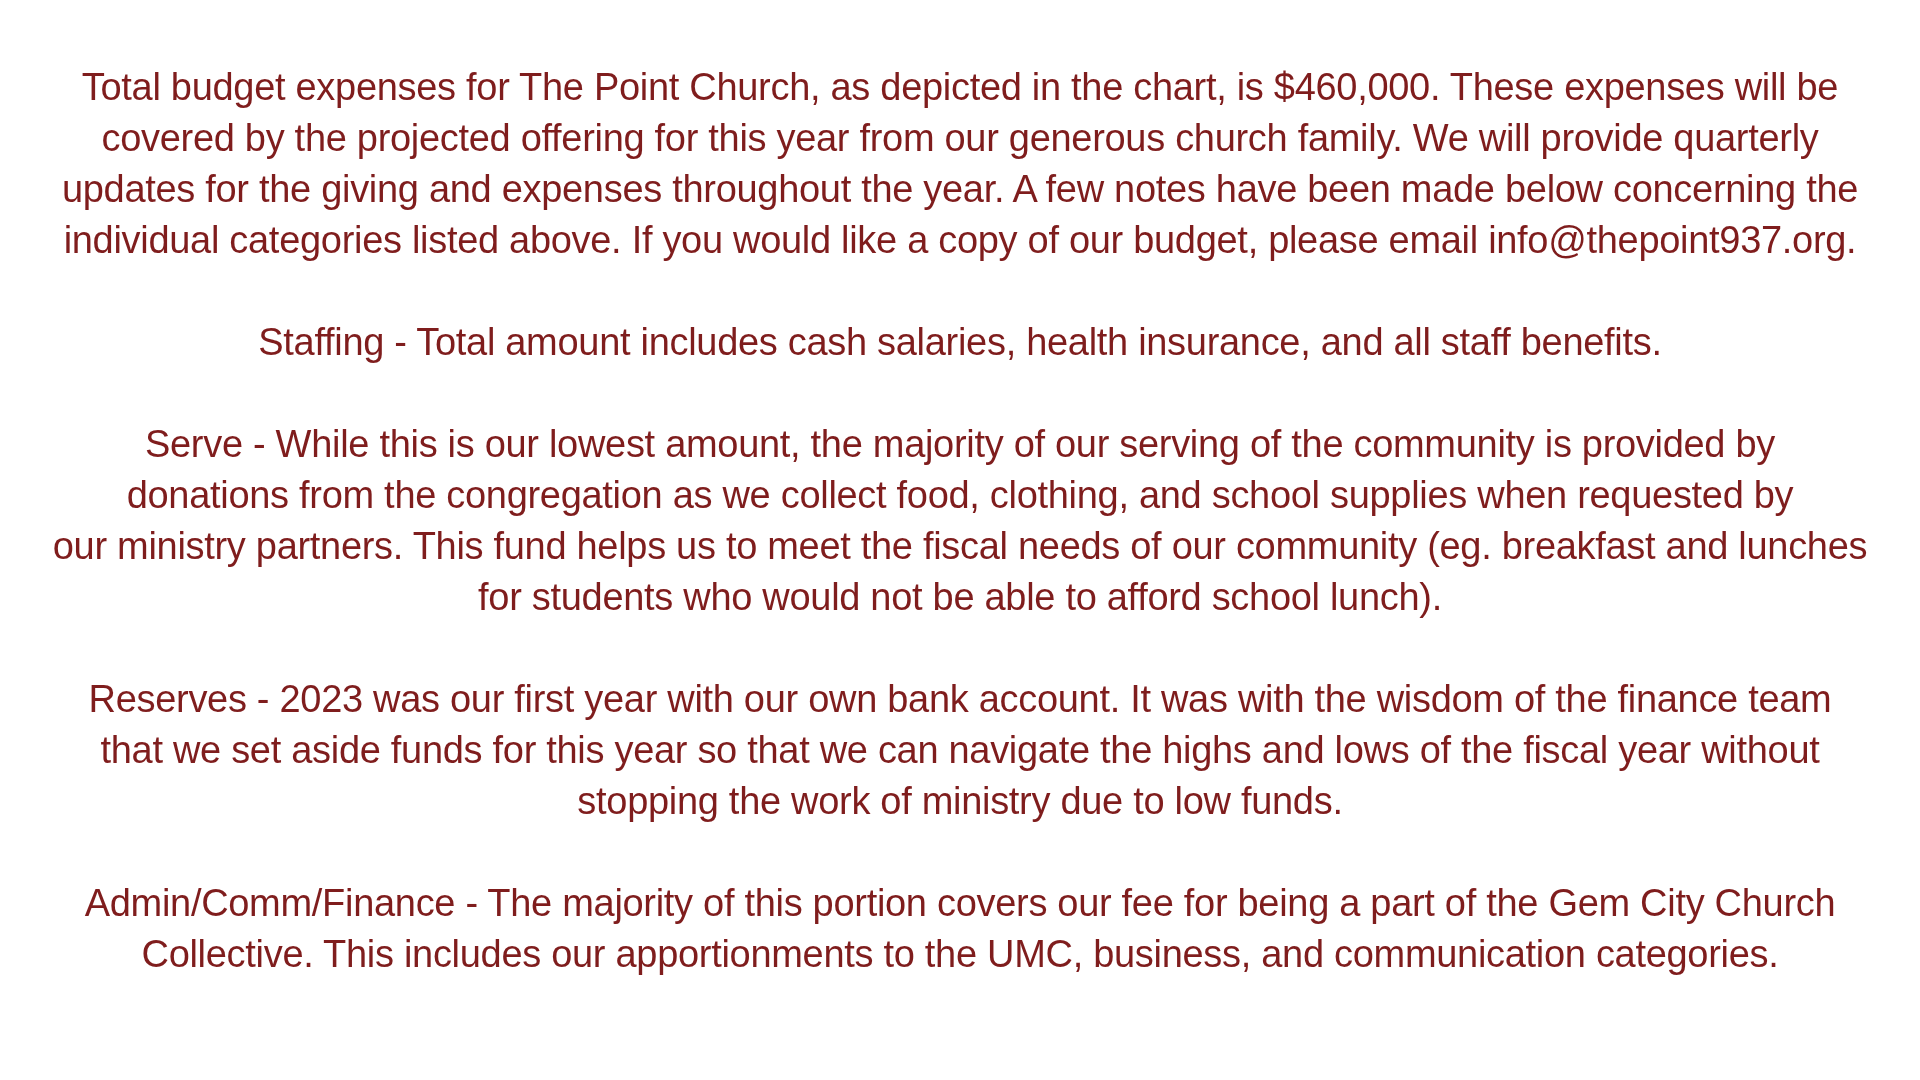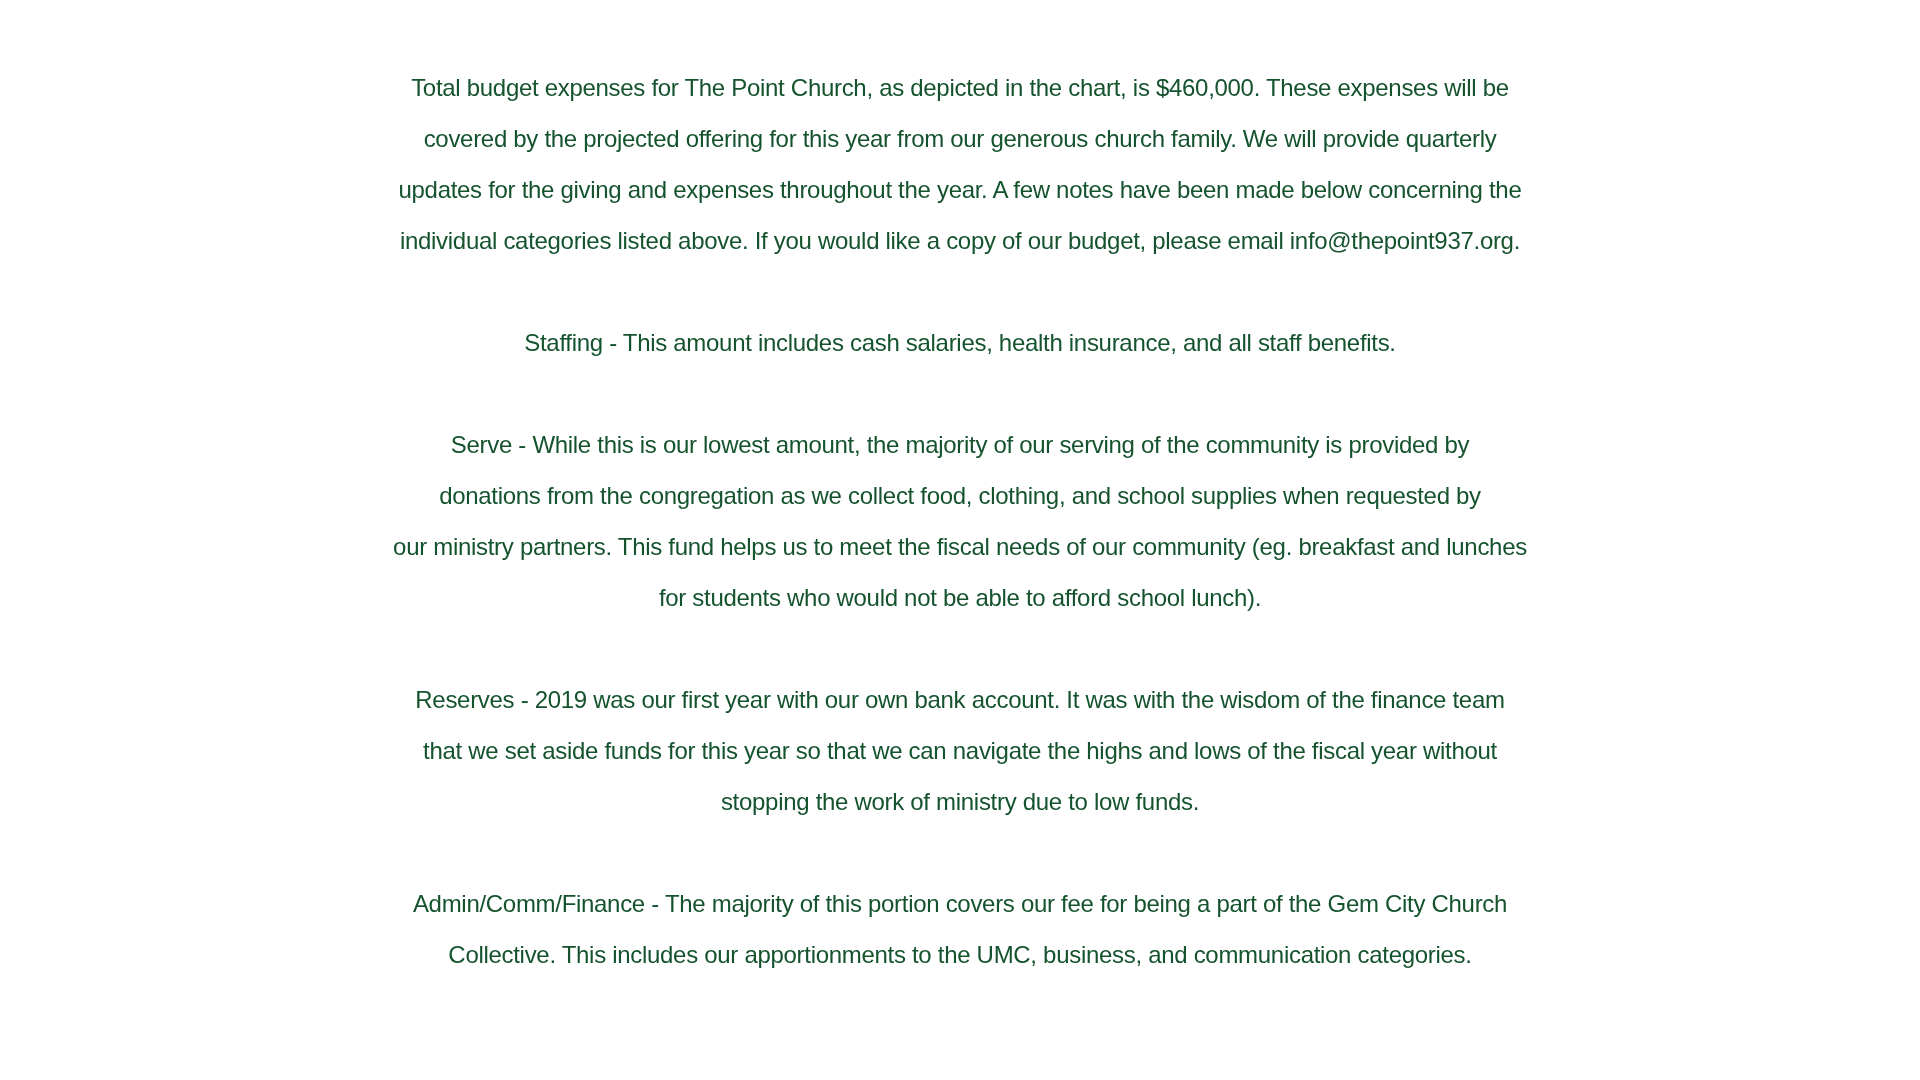--- a/index.html
+++ b/index.html
@@ -17,41 +17,41 @@
     padding: 62px 24px 0 24px;
     font-family: "Liberation Sans", "DejaVu Sans", sans-serif;
     color: #000000;
   }
   .doc {
     width: 100%;
     text-align: center;
   }
   .doc p {
     margin: 0 0 51px 0;
-    font-size: 24px;
+    font-size: 38px;
     line-height: 51px;
     letter-spacing: -0.3px;
     font-weight: 500;
     white-space: pre-line; 
-    color: #14532d;
+    color: #7f1d1d;
   }
 </style>
 </head>
 <body>
 
 <div class="page">
   <div class="doc">
     <p>Total budget expenses for The Point Church, as depicted in the chart, is $460,000. These expenses will be
 covered by the projected offering for this year from our generous church family. We will provide quarterly
 updates for the giving and expenses throughout the year. A few notes have been made below concerning the
 individual categories listed above. If you would like a copy of our budget, please email info@thepoint937.org.</p>
-    <p>Staffing - This amount includes cash salaries, health insurance, and all staff benefits.</p>
+    <p>Staffing - Total amount includes cash salaries, health insurance, and all staff benefits.</p>
     <p>Serve - While this is our lowest amount, the majority of our serving of the community is provided by
 donations from the congregation as we collect food, clothing, and school supplies when requested by
 our ministry partners. This fund helps us to meet the fiscal needs of our community (eg. breakfast and lunches
 for students who would not be able to afford school lunch).</p>
-    <p>Reserves - 2019 was our first year with our own bank account. It was with the wisdom of the finance team
+    <p>Reserves - 2023 was our first year with our own bank account. It was with the wisdom of the finance team
 that we set aside funds for this year so that we can navigate the highs and lows of the fiscal year without
 stopping the work of ministry due to low funds.</p>
     <p>Admin/Comm/Finance - The majority of this portion covers our fee for being a part of the Gem City Church
 Collective. This includes our apportionments to the UMC, business, and communication categories.</p>
   </div>
 </div>
 
 </body></html>

